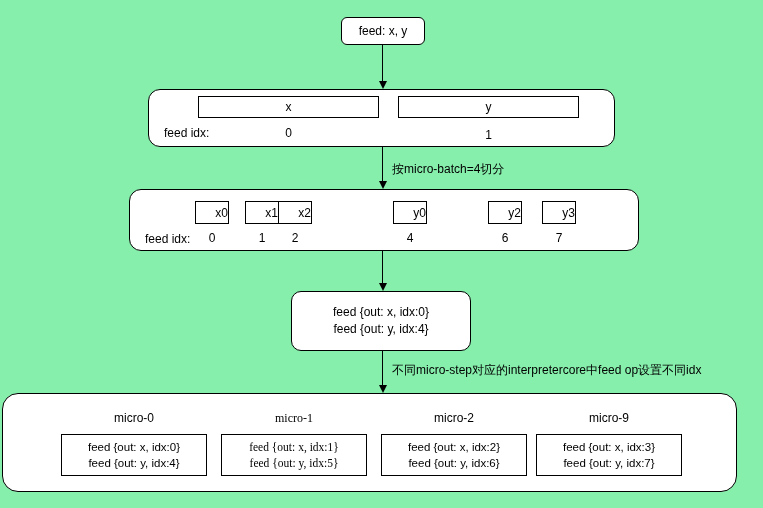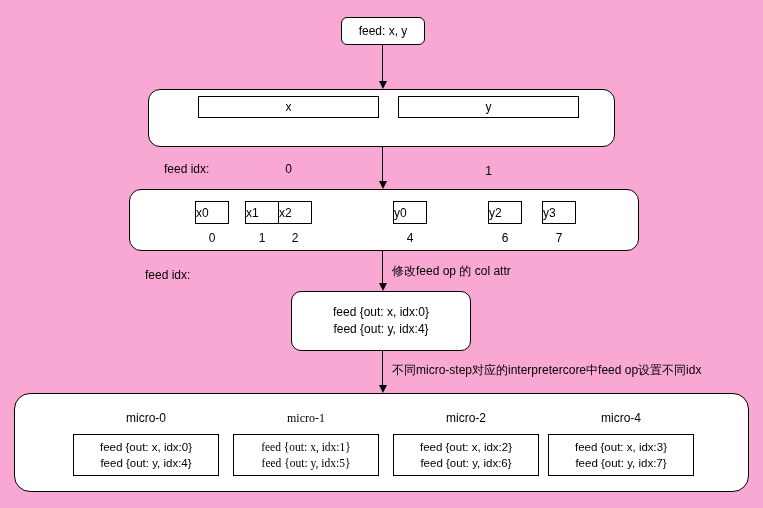--- a/index.html
+++ b/index.html
@@ -1,19 +1,19 @@
 <!DOCTYPE html>
 <html><head>
 <meta charset="utf-8">
 <style>
   html, body { margin:0; padding:0; background:#ffffff; }
   .canvas {
     position:relative;
     width:763px; height:508px;
-    background:#f9a8d4;
+    background:#86efac;
     color:#000000;
     font-family:"Liberation Sans","DejaVu Sans",sans-serif;
     font-size:12px;
     overflow:hidden;
   }
   .box {
     position:absolute;
     border:1px solid #000000;
     background:#ffffff;
     box-sizing:border-box;
@@ -33,27 +33,27 @@
     width:9px;
   }
   .arrow .shaft { width:1px; flex:1; background:#000000; }
   .arrow .head {
     width:0; height:0;
     border-left:4.5px solid transparent;
     border-right:4.5px solid transparent;
     border-top:8px solid #000000;
   }
   .arrow-label { position:absolute; white-space:nowrap; }
-  .abs { position:absolute;margin-top:36px; }
+  .abs { position:absolute; }
   .mini-cell { position:absolute; top:11px; width:50px; text-align:center; }
   .mini-box {
     width:34px; height:23px; margin:0 auto;
     border:1px solid #000000; background:#ffffff;
     box-sizing:border-box;
-    display:flex; align-items:center; justify-content:flex-start;
+    display:flex; align-items:center; justify-content:flex-end;
   }
   .mini-idx { margin-top:7px; }
   .micro-col { position:absolute; top:17px; width:146px; text-align:center; }
   .micro-title { line-height:14px; }
   .micro-box {
     margin-top:9px; height:42px;
     border:1px solid #000000; background:#ffffff;
     box-sizing:border-box;
     display:flex; flex-direction:column;
     align-items:center; justify-content:center;
@@ -84,20 +84,21 @@
     </div>
     <div class="abs" style="left:15px; top:36px;">feed idx:</div>
     <div class="abs" style="left:49px; top:36px; width:181px; text-align:center;">0</div>
     <div class="abs" style="left:249px; top:38px; width:181px; text-align:center;">1</div>
   </div>
 
   <div class="arrow" style="left:378px; top:147px; height:42px;">
     <div class="shaft"></div>
     <div class="head"></div>
   </div>
+  <div class="arrow-label" style="left:392px; top:161px;">按micro-batch=4切分</div>
 
   <div class="box" style="left:129px; top:189px; width:510px; height:62px; border-radius:12px;">
     <div class="abs" style="left:15px; top:42px;">feed idx:</div>
 
     <div class="mini-cell" style="left:57px;">
       <div class="mini-box">
           <span>x0</span>
         </div>
       <div class="mini-idx">0</div>
     </div>
@@ -130,34 +131,33 @@
           <span>y3</span>
         </div>
       <div class="mini-idx">7</div>
     </div>
   </div>
 
   <div class="arrow" style="left:378px; top:251px; height:40px;">
     <div class="shaft"></div>
     <div class="head"></div>
   </div>
-  <div class="arrow-label" style="left:392px; top:263px;">修改feed op 的 col attr</div>
 
   <div class="box col-center two-line" style="left:291px; top:291px; width:180px; height:60px; border-radius:10px;">
     <div>feed {out: x, idx:0}</div>
     <div>feed {out: y, idx:4}</div>
   </div>
 
   <div class="arrow" style="left:378px; top:351px; height:42px;">
     <div class="shaft"></div>
     <div class="head"></div>
   </div>
   <div class="arrow-label" style="left:392px; top:362px;">不同micro-step对应的interpretercore中feed op设置不同idx</div>
 
-  <div class="box" style="left:14px; top:393px; width:735px; height:99px; border-radius:16px;">
+  <div class="box" style="left:2px; top:393px; width:735px; height:99px; border-radius:16px;">
 
     <div class="micro-col" style="left:58px;">
       <div class="micro-title">micro-0</div>
       <div class="micro-box">
         <div>feed {out: x, idx:0}</div>
         <div>feed {out: y, idx:4}</div>
       </div>
     </div>
 
     <div class="micro-col" style="left:218px;font-family:Liberation Serif, serif;">
@@ -170,21 +170,21 @@
 
     <div class="micro-col" style="left:378px;">
       <div class="micro-title">micro-2</div>
       <div class="micro-box">
         <div>feed {out: x, idx:2}</div>
         <div>feed {out: y, idx:6}</div>
       </div>
     </div>
 
     <div class="micro-col" style="left:533px;">
-      <div class="micro-title">micro-4</div>
+      <div class="micro-title">micro-9</div>
       <div class="micro-box">
         <div>feed {out: x, idx:3}</div>
         <div>feed {out: y, idx:7}</div>
       </div>
     </div>
 
   </div>
 
 </div>
 

